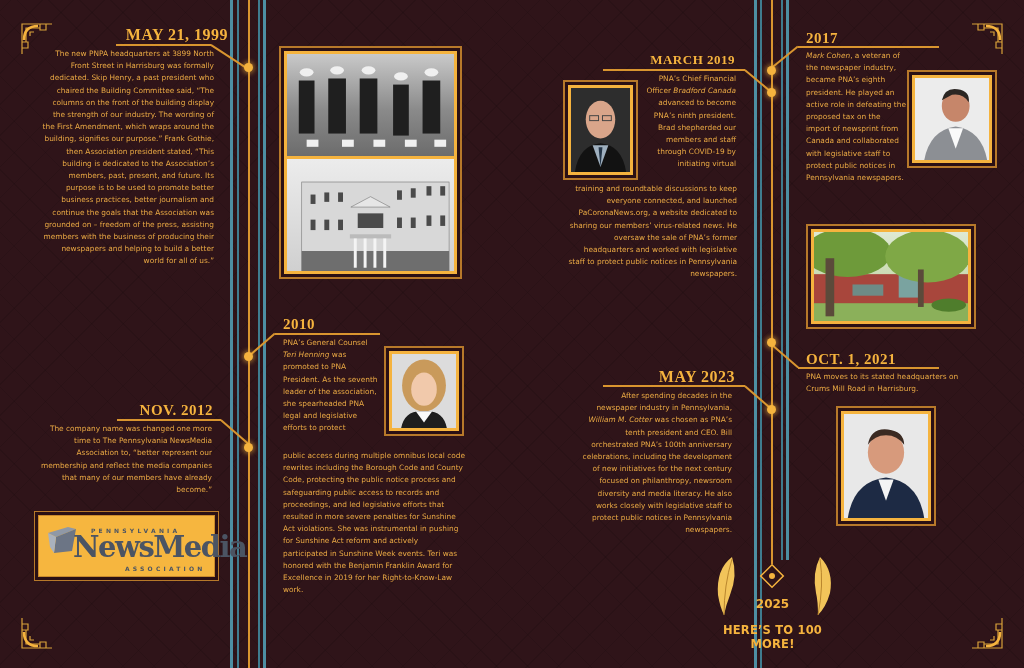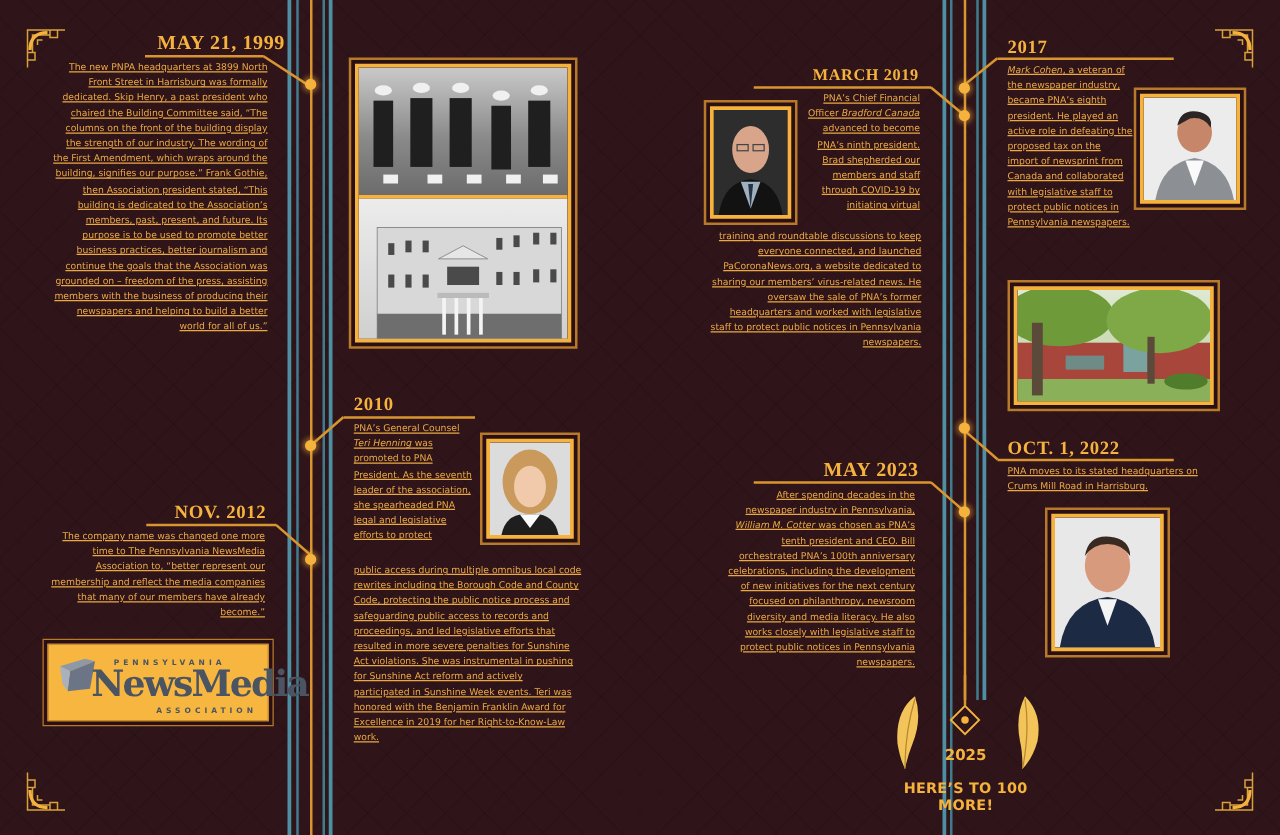--- a/index.html
+++ b/index.html
@@ -24,21 +24,20 @@
   }
   .connector { position: absolute; height: 1.5px; background: #d9952f; transform-origin: 0 50%; }
   .hrule { position: absolute; height: 1.5px; background: #d9952f; }
   .heading {
     position: absolute; font-family: Liberation Serif, serif; font-weight: bold;
     font-size: 15px; letter-spacing: 0.5px; color: #f5b33e; white-space: nowrap;
   }
   .body {
     position: absolute; font-size: 7.4px; line-height: 12.2px; color: #eaa944;
     font-family: "DejaVu Sans", sans-serif;
-    text-decoration: underline;
   }
   .r { text-align: right; }
   .l { text-align: left; }
   em { font-style: italic; }
   .frame {
     position: absolute; border: 2px solid #b7792a; padding: 3px; background: #2a1014;
   }
   .frame-inner {
     width: 100%; height: 100%; border: 3px solid #f5b33e; overflow: hidden; position: relative;
   }
@@ -295,21 +294,21 @@
           <rect x="0" y="76" width="160" height="19" fill="#8bb05a"></rect>
           <ellipse cx="35" cy="22" rx="45" ry="26" fill="#6e9a3a"></ellipse>
           <ellipse cx="118" cy="26" rx="44" ry="28" fill="#7fa846"></ellipse>
           <rect x="12" y="28" width="9" height="62" fill="#5b4a3a"></rect>
           <rect x="108" y="40" width="6" height="40" fill="#5b4a3a"></rect>
           <ellipse cx="140" cy="78" rx="18" ry="7" fill="#4f7d2c"></ellipse>
         </svg>
       </div>
     </div>
   </div>
-  <div class="heading l" style="left:806px;top:351px;font-size:15px">OCT. 1, 2022</div>
+  <div class="heading l" style="left:806px;top:351px;font-size:15px">OCT. 1, 2021</div>
   <div class="hrule" style="left:798px;top:367px;width:141px"></div>
   <div class="connector" style="left:798px;top:367px;width:33px;transform:rotate(-139deg)"></div>
   <div class="dot" style="left:767px;top:338px"></div>
   <div class="body l" style="left:806px;top:371px;width:170px">PNA moves to its stated headquarters on Crums Mill Road in Harrisburg.</div>
 </section>
 
 <section>
   <div class="heading r" style="right:289px;top:368px;font-size:16px">MAY 2023</div>
   <div class="hrule" style="left:603px;top:385px;width:142px"></div>
   <div class="connector" style="left:745px;top:385px;width:35px;transform:rotate(41deg)"></div>

